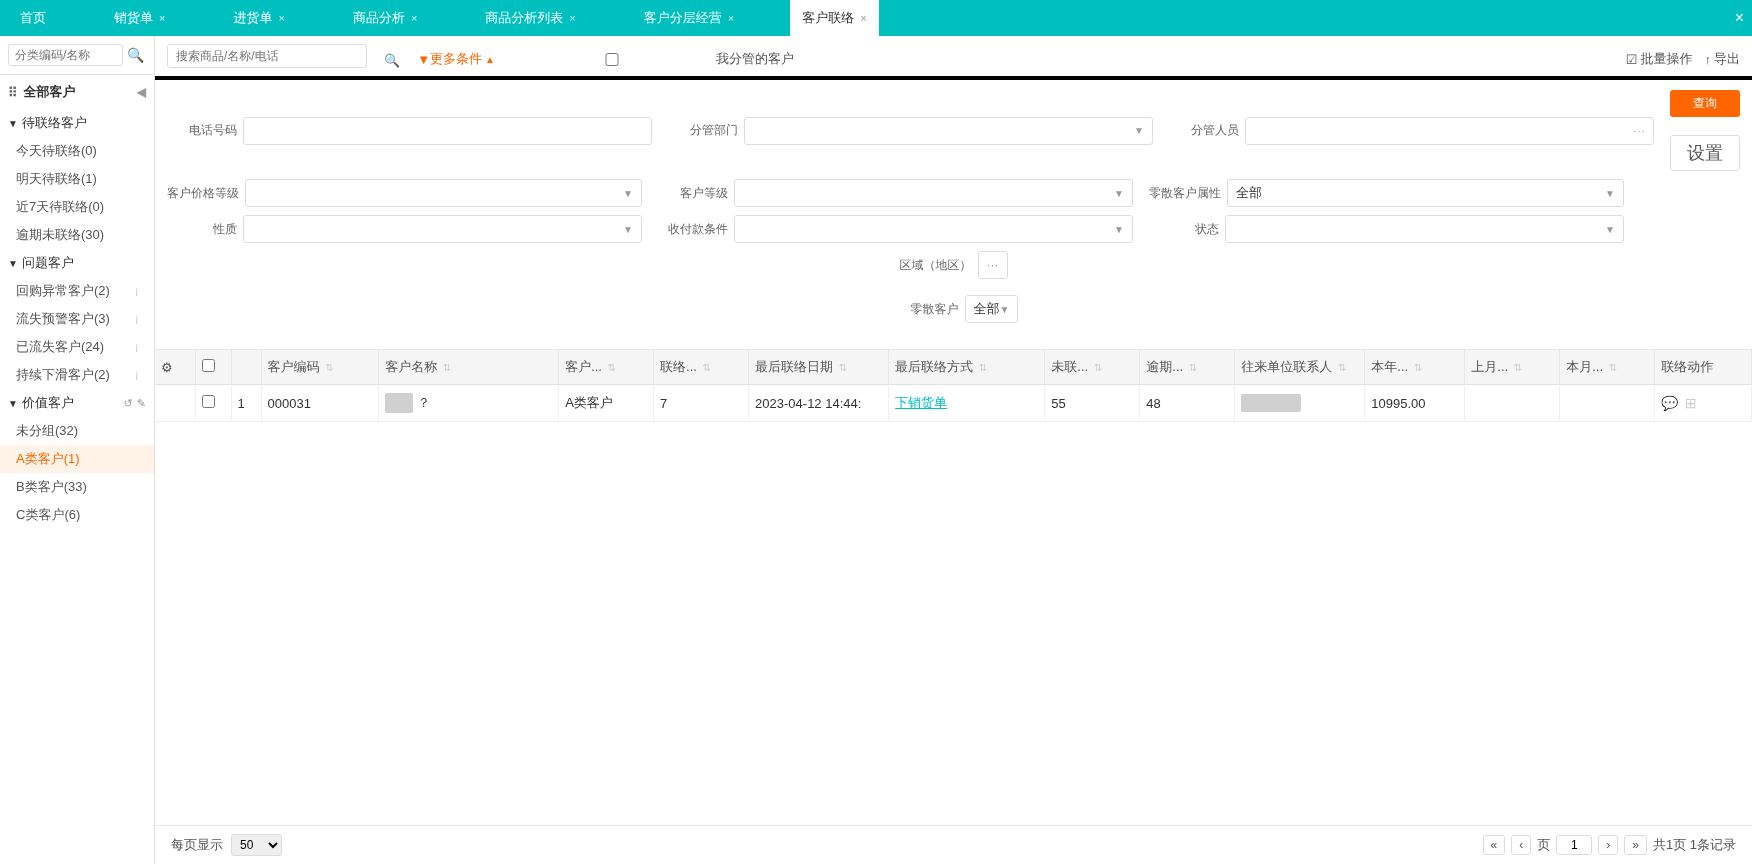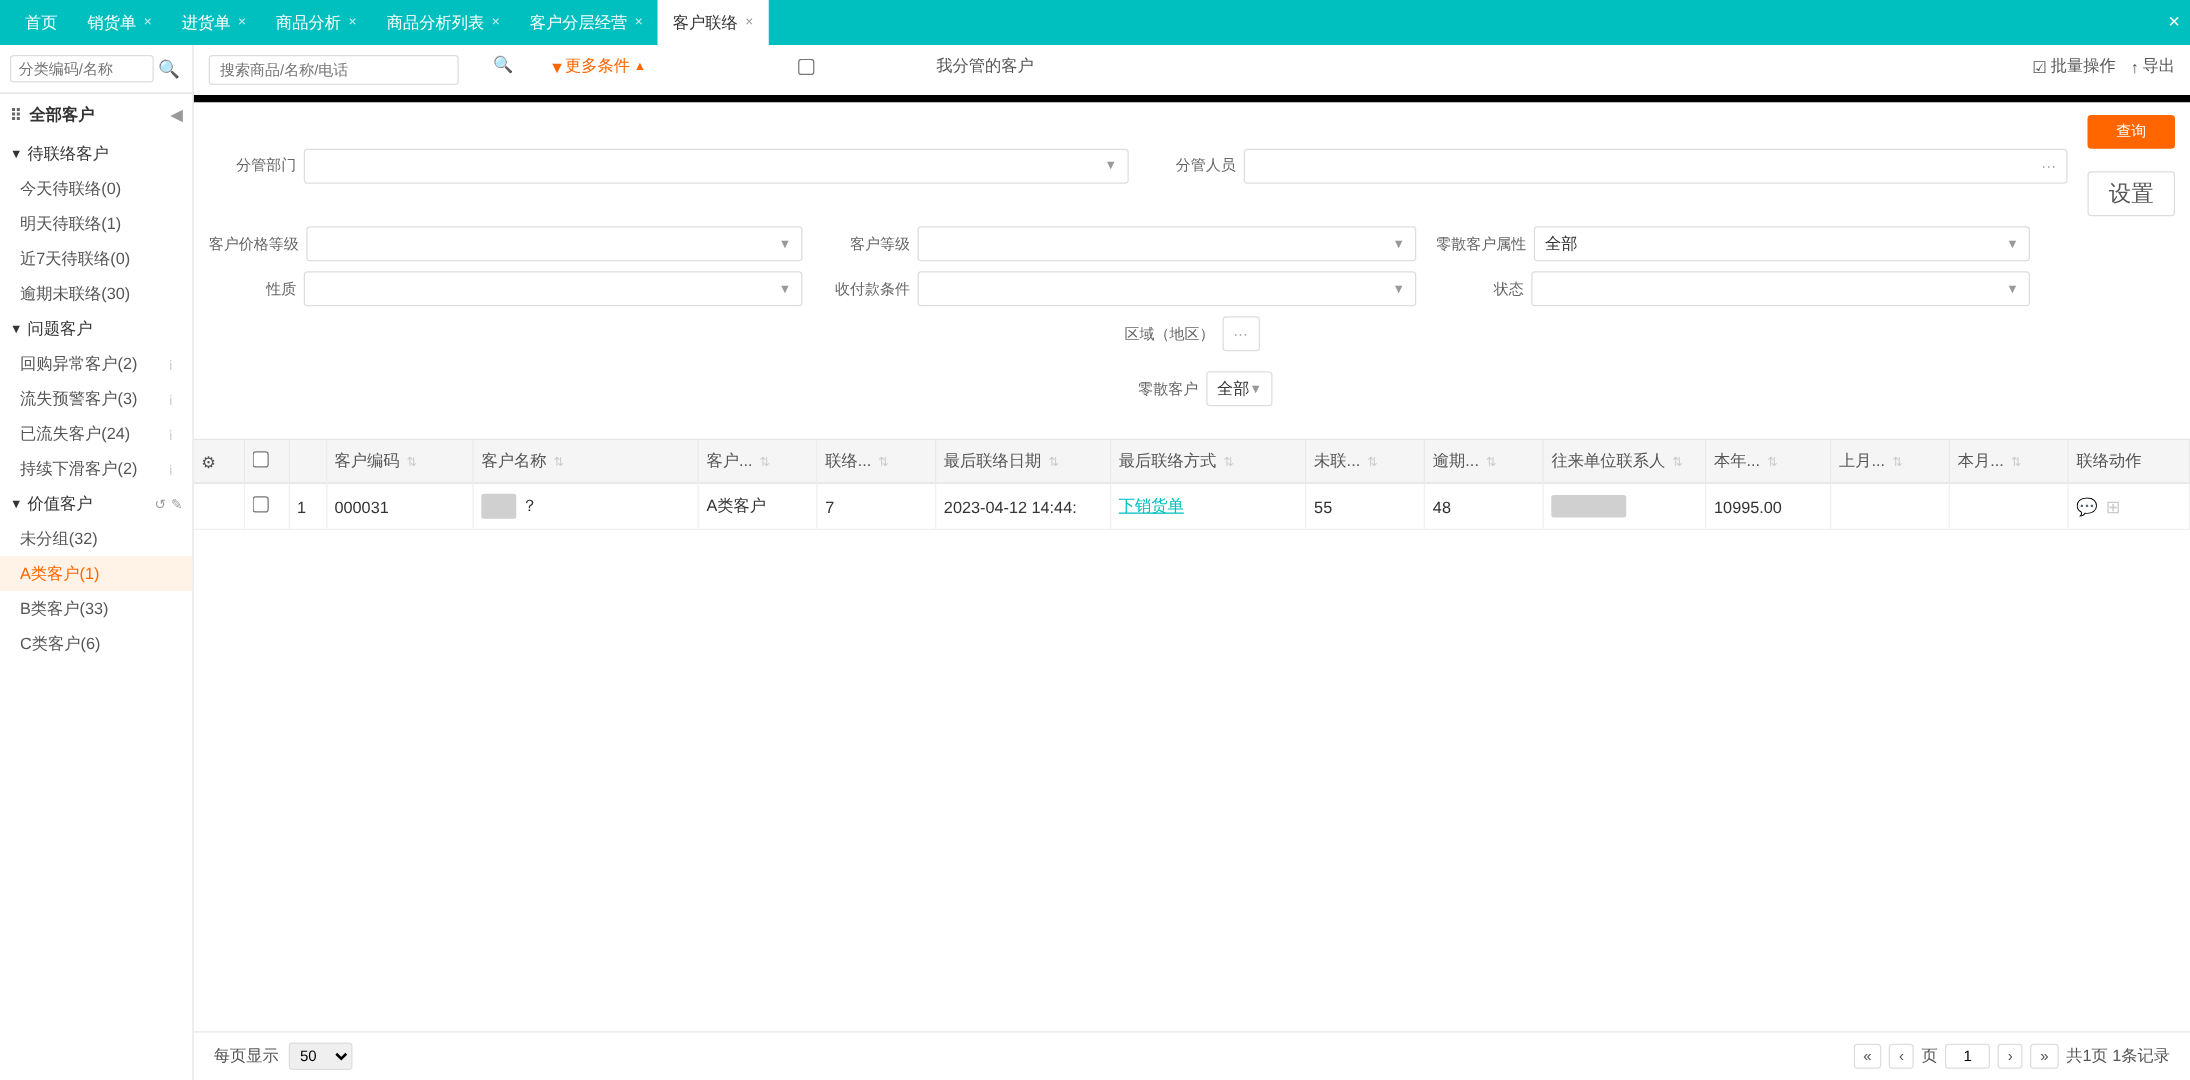--- a/index.html
+++ b/index.html
@@ -6,20 +6,21 @@
     body { background: #f5f5f5; width: 1752px; height: 864px; overflow: hidden; }
 
     
     .top-nav {
       background: #00bfbf;
       height: 36px;
       display: flex;
       align-items: center;
       padding: 0 8px;
       color: white;
+      gap: 44px;
     }
     .top-nav-item {
       padding: 0 12px;
       height: 36px;
       display: flex;
       align-items: center;
       cursor: pointer;
       color: white;
       font-size: 13px;
       white-space: nowrap;
@@ -114,23 +115,23 @@
       flex-direction: column;
       background: #f5f5f5;
       overflow: hidden;
     }
 
     
     .filter-bar {
       background: white;
       padding: 8px 12px;
       display: flex;
-      align-items: flex-start;
-      border-bottom: 6px solid #000000;
-      gap: 28px;
+      align-items: flex-end;
+      border-bottom: 4px solid #000000;
+      gap: 17px;
     }
     .filter-bar input {
       border: 1px solid #ddd;
       border-radius: 3px;
       padding: 4px 8px;
       font-size: 12px;
       width: 200px;
       outline: none;
     }
     .filter-search-icon { color: #00bfbf; cursor: pointer; }
@@ -448,20 +449,24 @@
         <span class="export-btn">
           <span>↑</span>
           <span>导出</span>
         </span>
       </div>
     </div>
 
     <div class="adv-filter">
 
       <div class="adv-filter-row">
+        <div class="filter-field">
+          <label>电话号码</label>
+          <div class="filter-select" style="flex:2;"></div>
+        </div>
         <div class="filter-field">
           <label>分管部门</label>
           <div class="filter-select">
             <span></span>
             <span class="arrow">▼</span>
           </div>
         </div>
         <div class="filter-field">
           <label>分管人员</label>
           <div class="filter-select">

